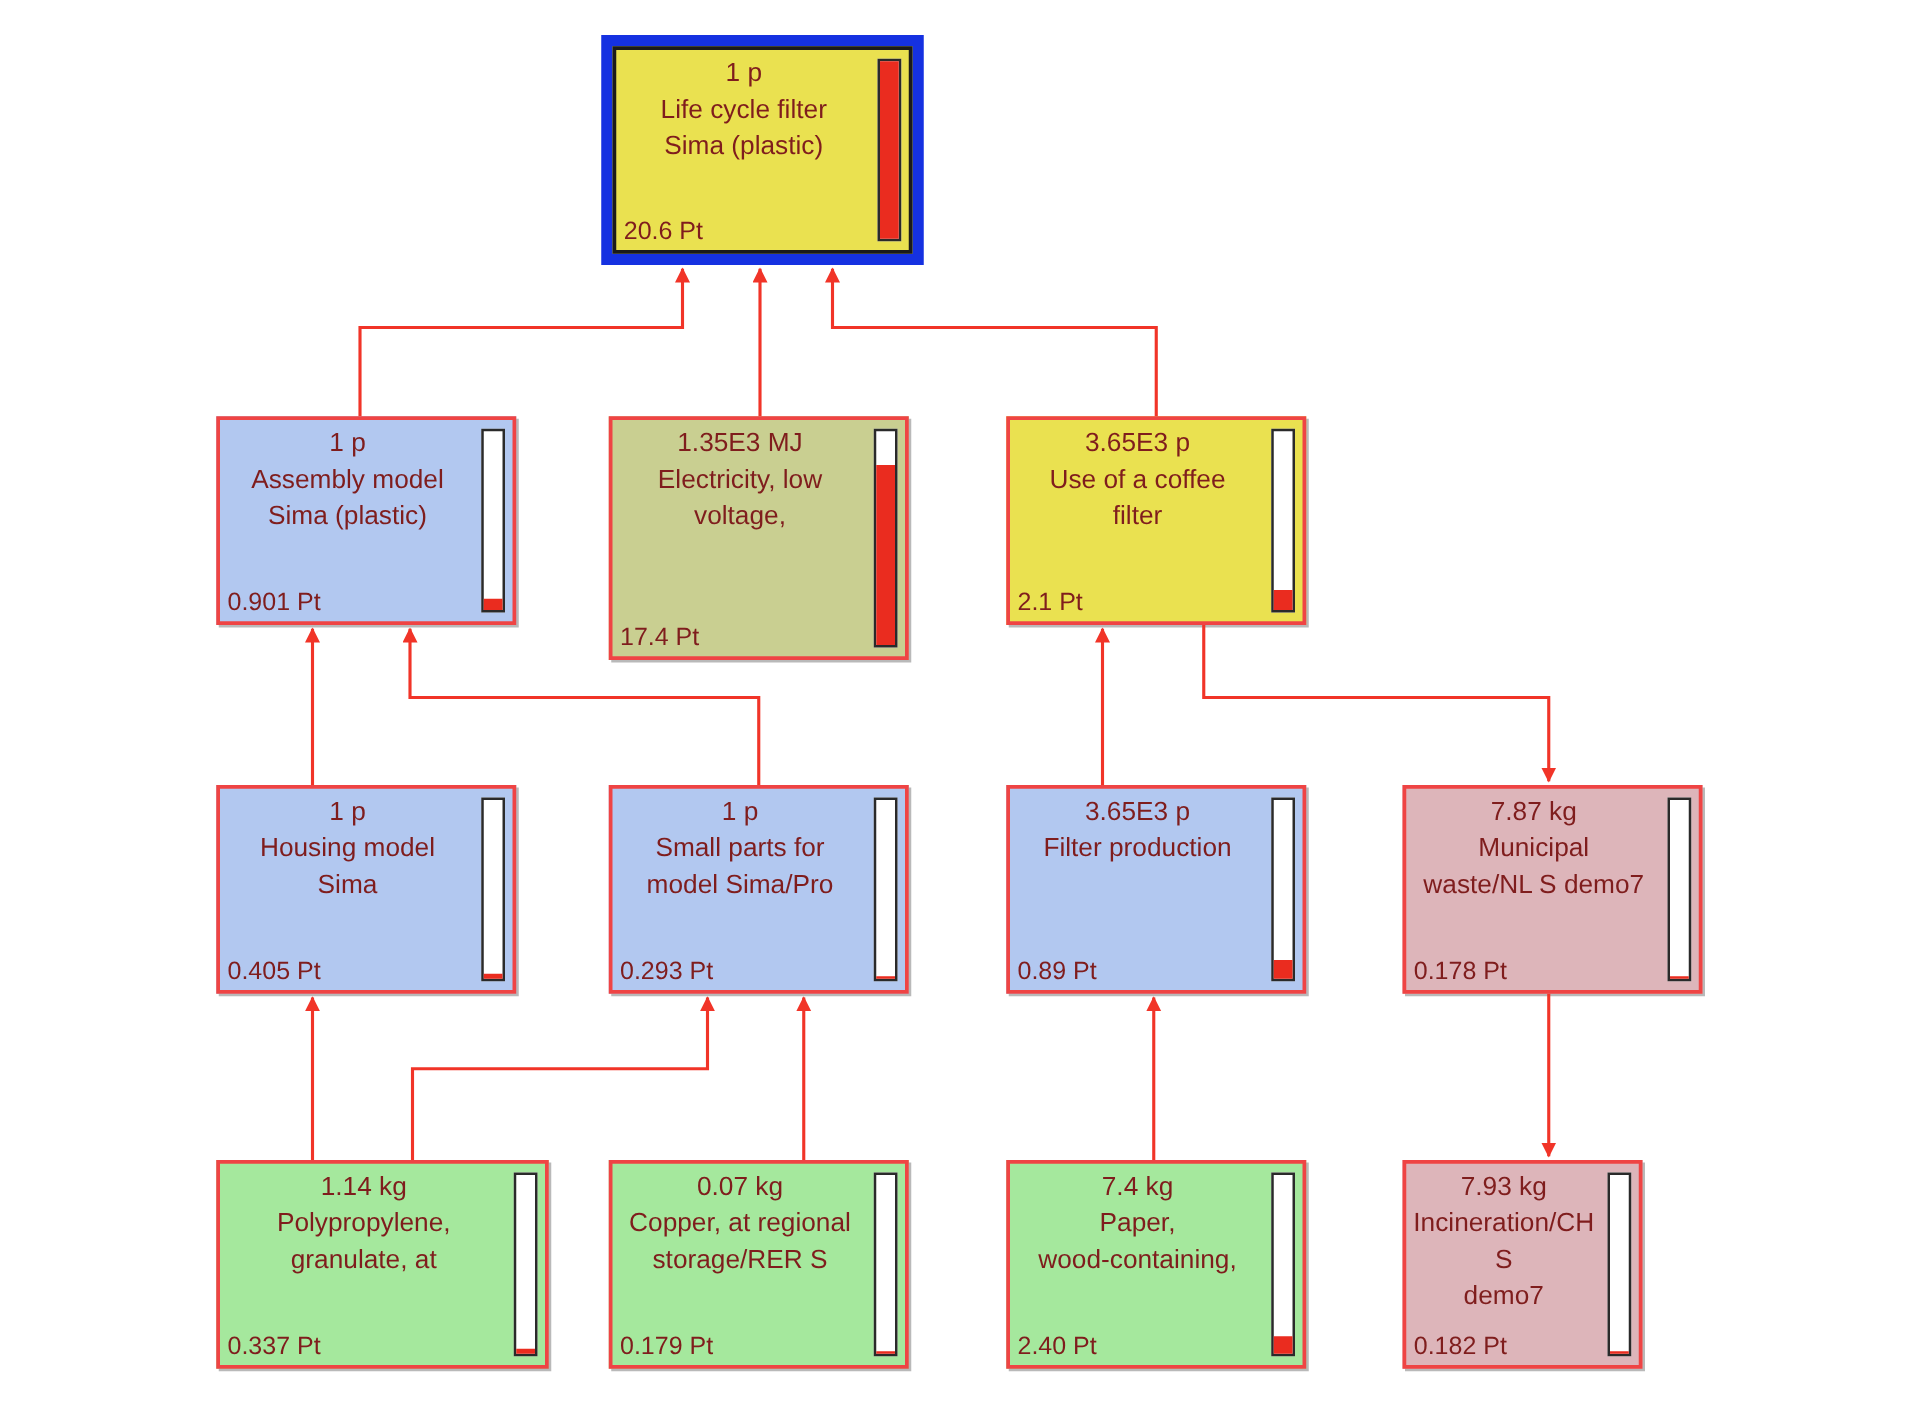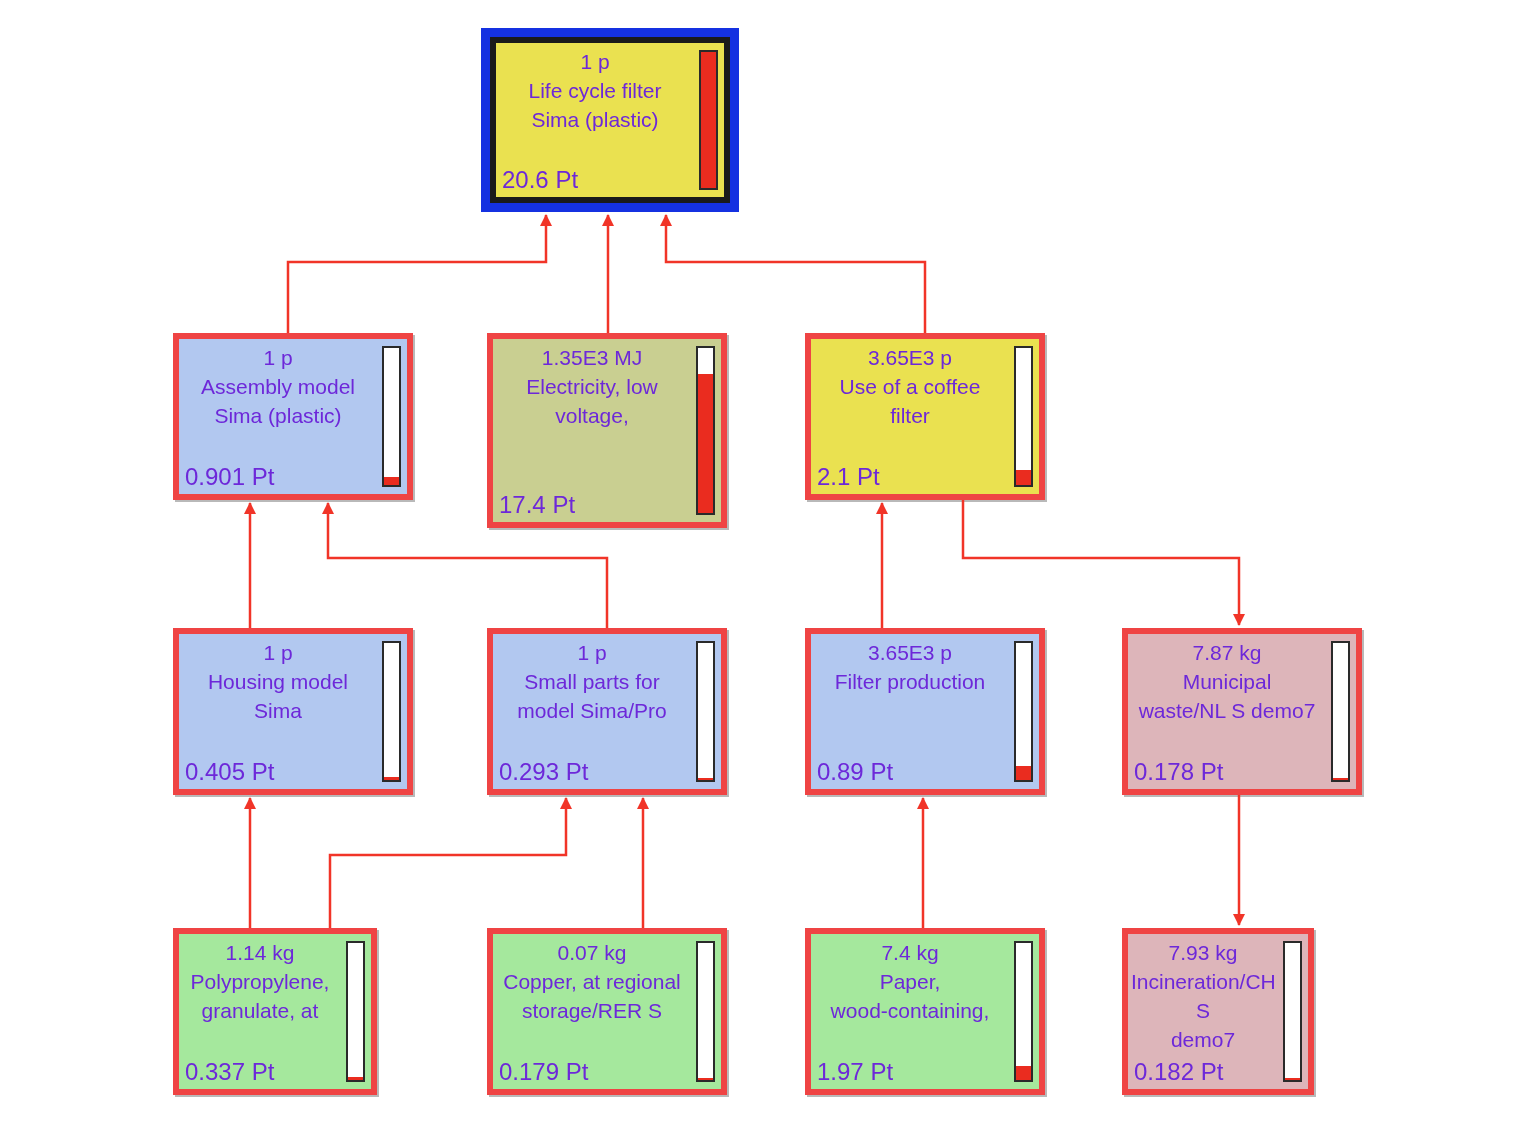--- a/index.html
+++ b/index.html
@@ -32,23 +32,23 @@
   .node-wrap.selected {
     background: #1531e1;
     padding: 9px;
     z-index: 3;
   }
   .node {
     position: relative;
     box-sizing: border-box;
     width: 100%;
     height: 100%;
-    border: 6px solid #ef4444;
+    border: 3px solid #ef4444;
     box-shadow: 2px 2px 0 rgba(100,100,100,0.45);
-    color: #6d28d9;
+    color: #7f1d1d;
   }
   .node-wrap.selected .node {
     border-color: #1a1a1a;
     box-shadow: none;
   }
   .fill-yellow { background: #eae150; }
   .fill-blue   { background: #b2c8f0; }
   .fill-olive  { background: #c9cf91; }
   .fill-green  { background: #a5e89d; }
   .fill-pink   { background: #ddb5ba; }
@@ -61,21 +61,21 @@
     font-size: 21px;
     line-height: 1.38;
   }
   .node-name {
     white-space: pre-line;
   }
   .node-pt {
     position: absolute;
     left: 6px;
     bottom: 3px;
-    font-size: 24px;
+    font-size: 20px;
     text-align: right;
   }
   .bar {
     position: absolute;
     top: 7px;
     bottom: 7px;
     right: 6px;
     width: 19px;
     box-sizing: border-box;
     background: #ffffff;
@@ -219,21 +219,21 @@
         <div class="node-name">Municipal
 waste/NL S demo7</div>
       </div>
       <div class="node-pt">0.178 Pt</div>
       <div class="bar">
         <div class="bar-fill" style="height: 1.5%;"></div>
       </div>
     </div>
   </div>
 
-  <div class="node-wrap" style="left: 173px; top: 928px; width: 204px; height: 167px;">
+  <div class="node-wrap" style="left: 173px; top: 928px; width: 266px; height: 167px;">
     <div class="node fill-green">
       <div class="node-text">
         <div class="node-quantity">1.14 kg</div>
         <div class="node-name">Polypropylene,
 granulate, at</div>
       </div>
       <div class="node-pt">0.337 Pt</div>
       <div class="bar">
         <div class="bar-fill" style="height: 2.5%;"></div>
       </div>
@@ -254,21 +254,21 @@
     </div>
   </div>
 
   <div class="node-wrap" style="left: 805px; top: 928px; width: 240px; height: 167px;">
     <div class="node fill-green">
       <div class="node-text">
         <div class="node-quantity">7.4 kg</div>
         <div class="node-name">Paper,
 wood-containing,</div>
       </div>
-      <div class="node-pt">1.97 Pt</div>
+      <div class="node-pt">2.40 Pt</div>
       <div class="bar">
         <div class="bar-fill" style="height: 10%;"></div>
       </div>
     </div>
   </div>
 
   <div class="node-wrap" style="left: 1122px; top: 928px; width: 192px; height: 167px;">
     <div class="node fill-pink">
       <div class="node-text">
         <div class="node-quantity">7.93 kg</div>

